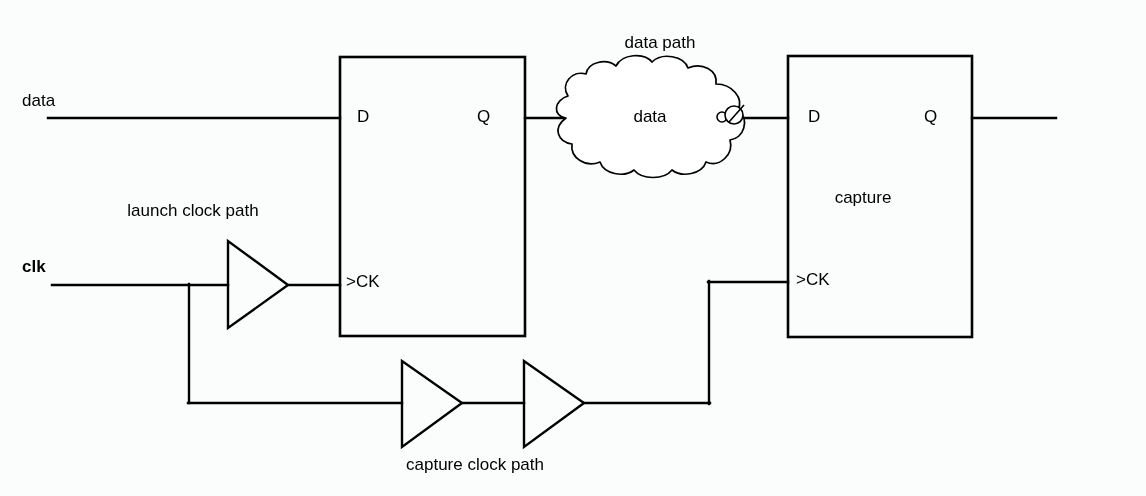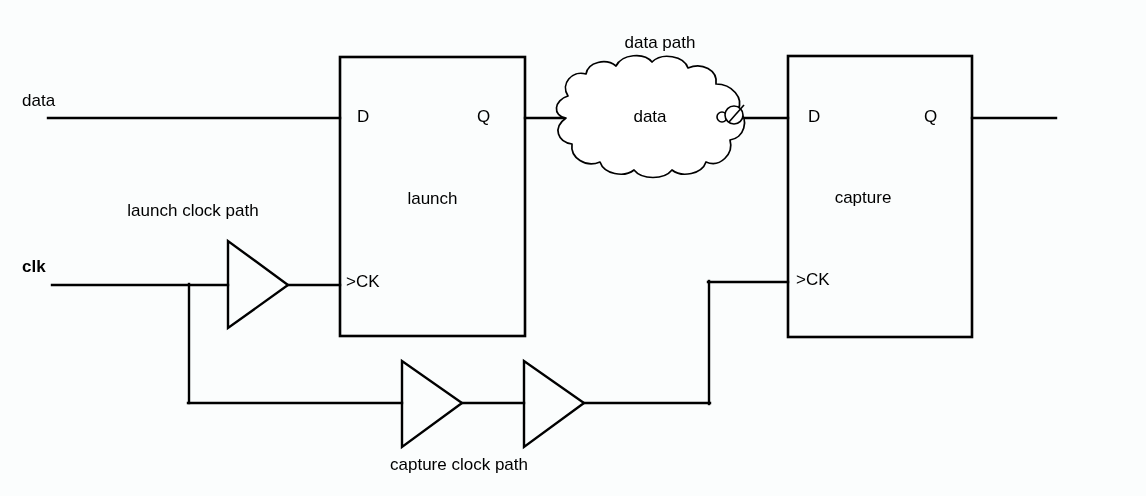--- a/index.html
+++ b/index.html
@@ -101,33 +101,32 @@
       <line x1="729" y1="122" x2="744" y2="105" stroke="#000000" stroke-width="1.6"></line>
     </g>
   </svg>
 
   <div class="lbl" style="left:22px; top:92px;">data</div>
 
   <div class="lbl" style="left:22px; top:258px;font-weight:bold;">clk</div>
 
   <div class="lbl lbl-center" style="left:98px; top:202px; width:190px;">launch clock path</div>
 
-  <div class="lbl lbl-center" style="left:357px; top:456px; width:204px;text-align:center;">capture clock path</div>
+  <div class="lbl lbl-center" style="left:373px; top:456px; width:204px;text-align:center;">capture clock path</div>
 
   <div class="lbl lbl-center" style="left:595px; top:34px; width:130px;">data path</div>
 
   <div class="lbl lbl-center" style="left:605px; top:108px; width:90px;">data</div>
 
   <div class="lbl" style="left:357px; top:108px;">D</div>
 
   <div class="lbl" style="left:477px; top:108px;">Q</div>
 
   <div class="lbl" style="left:346px; top:273px;">&gt;CK</div>
 
-  <div class="lbl lbl-center" style="left:340px; top:190px; width:185px;">launch</div>
 
   <div class="lbl" style="left:808px; top:108px;">D</div>
 
   <div class="lbl" style="left:924px; top:108px;">Q</div>
 
   <div class="lbl" style="left:796px; top:271px;">&gt;CK</div>
 
   <div class="lbl lbl-center" style="left:788px; top:189px; width:150px;">capture</div>
 
 </div>

